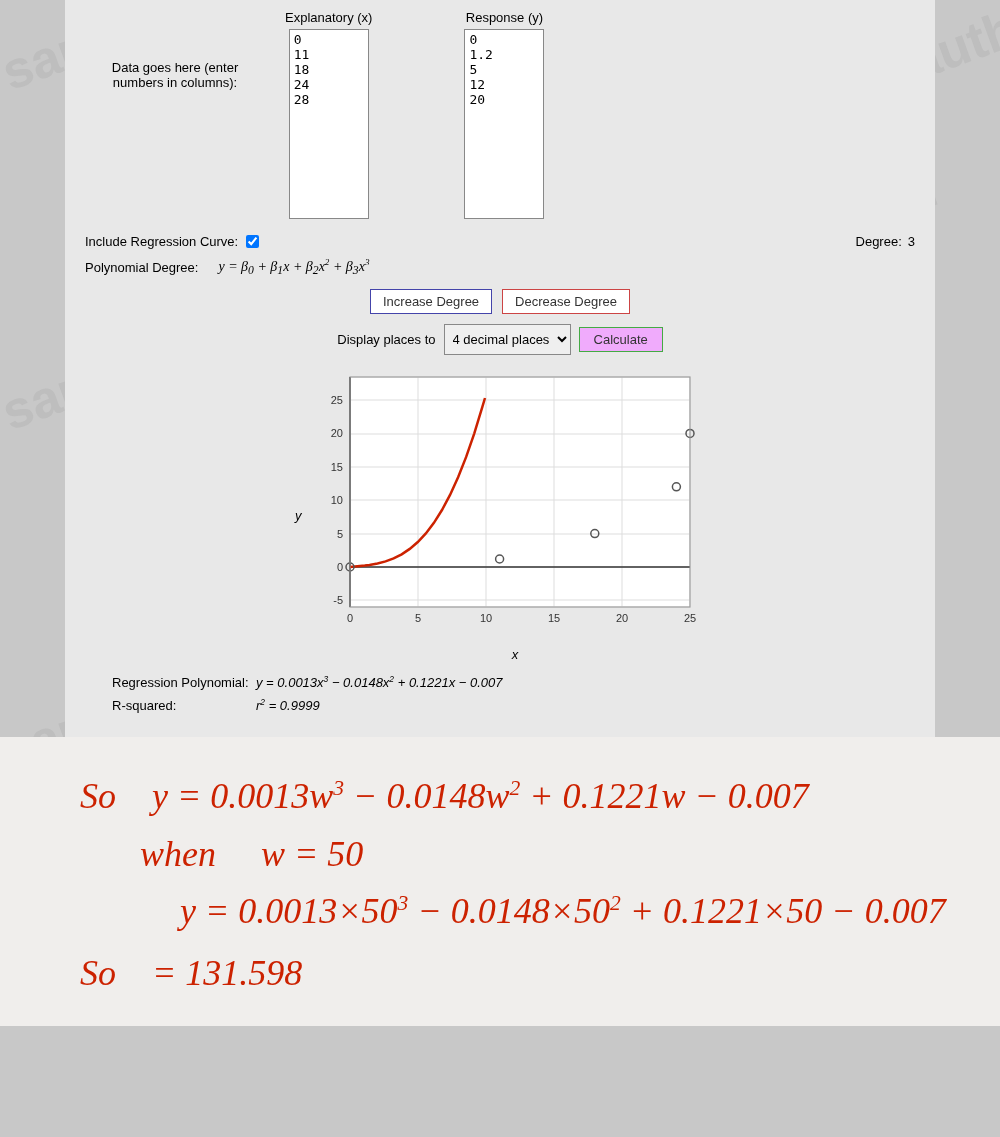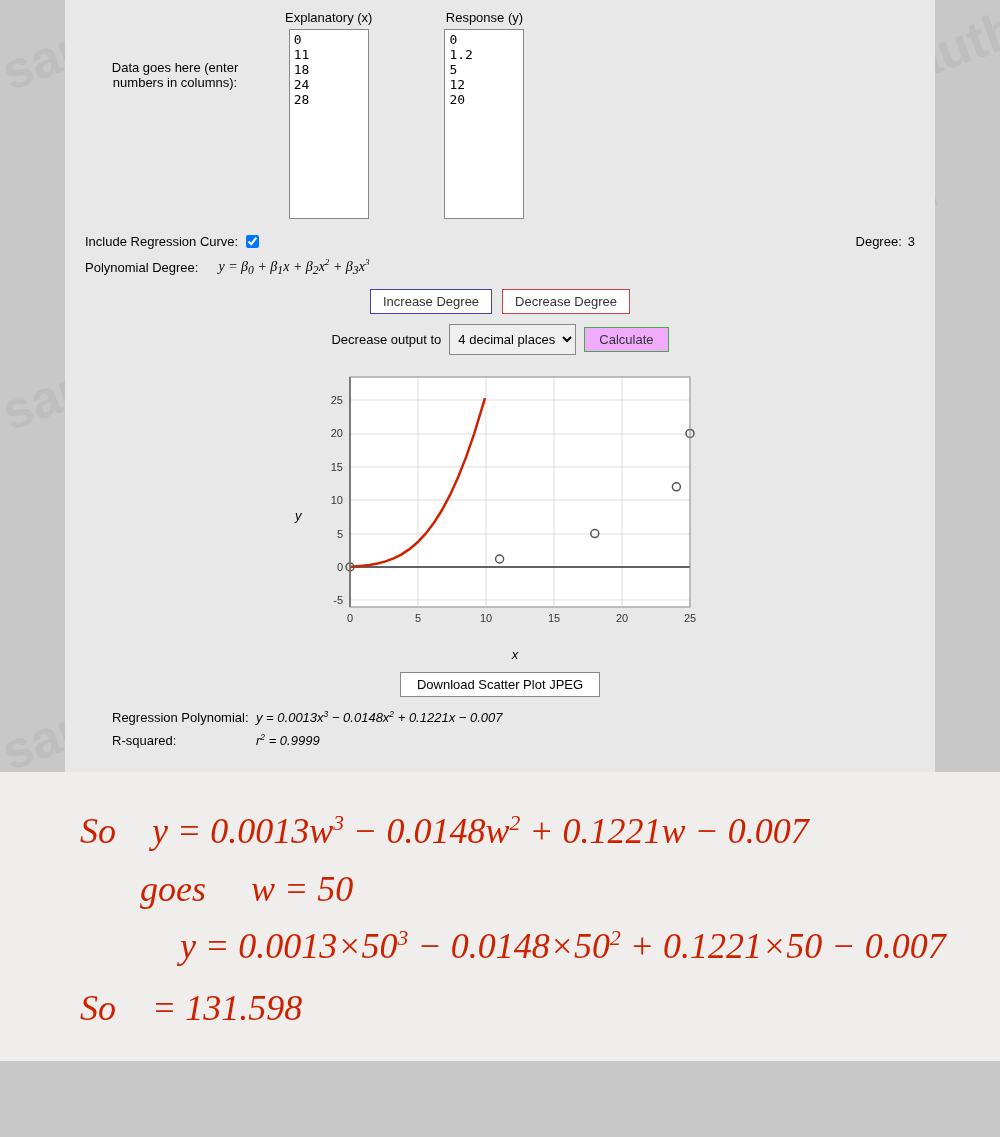--- a/index.html
+++ b/index.html
@@ -79,21 +79,21 @@
       width: 80px;
       height: 190px;
       border: 1px solid #888;
       background: white;
       padding: 2px 4px;
       resize: none;
     }
 
     .columns-area {
       display: flex;
-      gap: 72px;
+      gap: 92px;
     }
 
     .polynomial-label {
       font-size: 13px;
     }
 
     .math-formula {
       font-size: 14px;
       font-style: italic;
       font-family: Liberation Serif, serif;
@@ -341,21 +341,21 @@
         <i>y</i> = β<sub>0</sub> + β<sub>1</sub><i>x</i> + β<sub>2</sub><i>x</i><sup>2</sup> + β<sub>3</sub><i>x</i><sup>3</sup>
       </span>
     </div>
 
     <div class="buttons-row">
       <button class="increase-btn">Increase Degree</button>
       <button class="decrease-btn">Decrease Degree</button>
     </div>
 
     <div class="display-row">
-      <label>Decrease output to</label>
+      <label>Display places to</label>
       <select>
         <option>1 decimal place</option>
         <option>2 decimal places</option>
         <option>3 decimal places</option>
         <option selected="">4 decimal places</option>
         <option>5 decimal places</option>
         <option>6 decimal places</option>
       </select>
       <button class="calc-btn">Calculate</button>
     </div>
@@ -430,23 +430,20 @@
           <circle cx="361.4" cy="119.8" r="4" fill="none" stroke="#555" stroke-width="1.5"></circle>
 
           <circle cx="375" cy="66.4" r="4" fill="none" stroke="#555" stroke-width="1.5"></circle>
 
           <rect x="35" y="10" width="340" height="230" fill="none" stroke="#999" stroke-width="1"></rect>
         </svg>
         <div class="x-axis-label">x</div>
       </div>
     </div>
 
-    <div class="download-btn-row">
-      <button class="download-btn">Download Scatter Plot JPEG</button>
-    </div>
 
     <div class="regression-results">
       <div class="result-row">
         <span class="result-label">Regression Polynomial:</span>
         <span class="result-value">
           <i>y</i> = 0.0013<i>x</i><sup>3</sup> − 0.0148<i>x</i><sup>2</sup> + 0.1221<i>x</i> − 0.007
         </span>
       </div>
       <div class="result-row">
         <span class="result-label">R-squared:</span>
@@ -458,21 +455,21 @@
 
   </div>
 
   <div class="handwritten-section">
 
     <div style="margin: 20px 0 10px 40px;">
       <span class="hw-text">So &nbsp;&nbsp; <i>y</i> = 0.0013<i>w</i><sup style="font-size:0.6em">3</sup> − 0.0148<i>w</i><sup style="font-size:0.6em">2</sup> + 0.1221<i>w</i> − 0.007</span>
     </div>
 
     <div style="margin: 18px 0 10px 100px;">
-      <span class="hw-text"><i>goes</i> &nbsp;&nbsp;&nbsp; <i>w</i> = 50</span>
+      <span class="hw-text"><i>when</i> &nbsp;&nbsp;&nbsp; <i>w</i> = 50</span>
     </div>
 
     <div style="margin: 18px 0 10px 140px;">
       <span class="hw-text"><i>y</i> = 0.0013×50<sup style="font-size:0.6em">3</sup> − 0.0148×50<sup style="font-size:0.6em">2</sup> + 0.1221×50 − 0.007</span>
     </div>
 
     <div style="margin: 22px 0 10px 40px;">
       <span class="hw-text">So &nbsp;&nbsp; = 131.598</span>
     </div>
 

